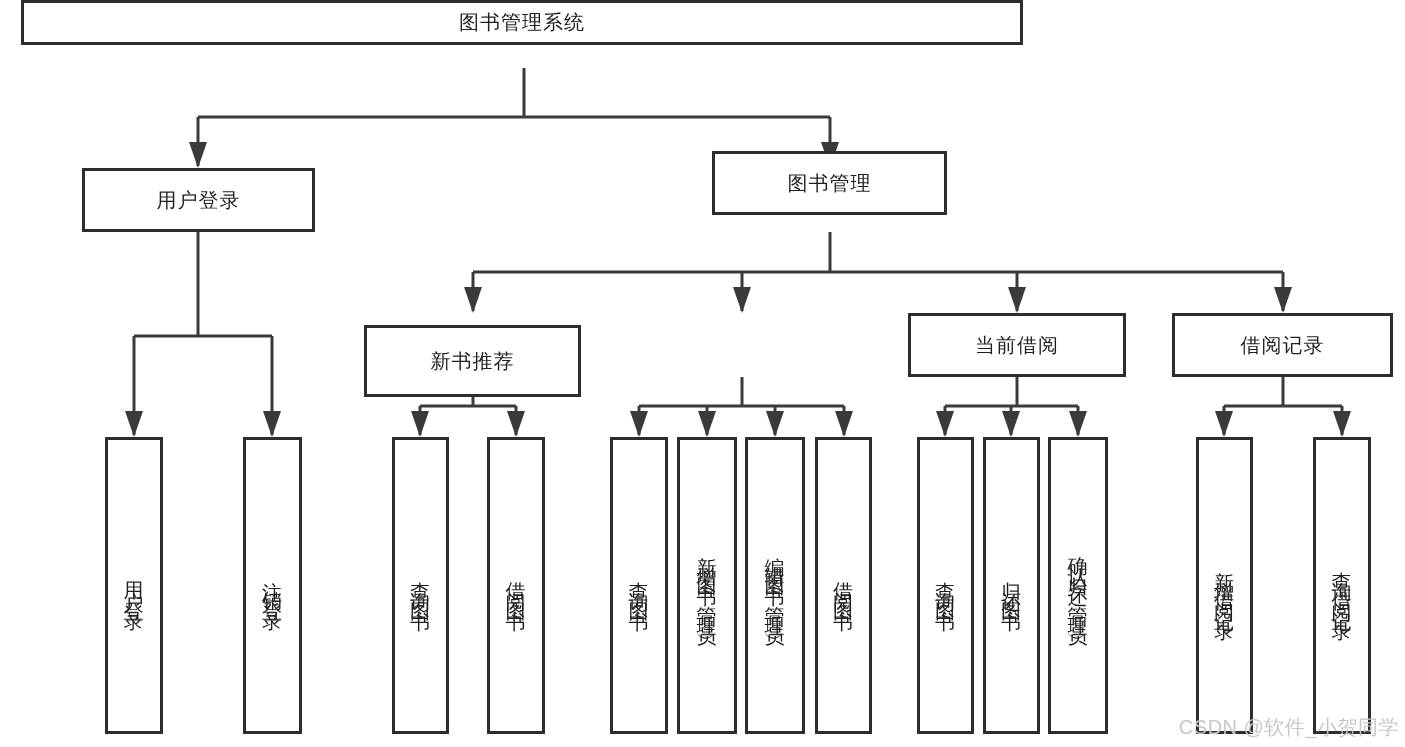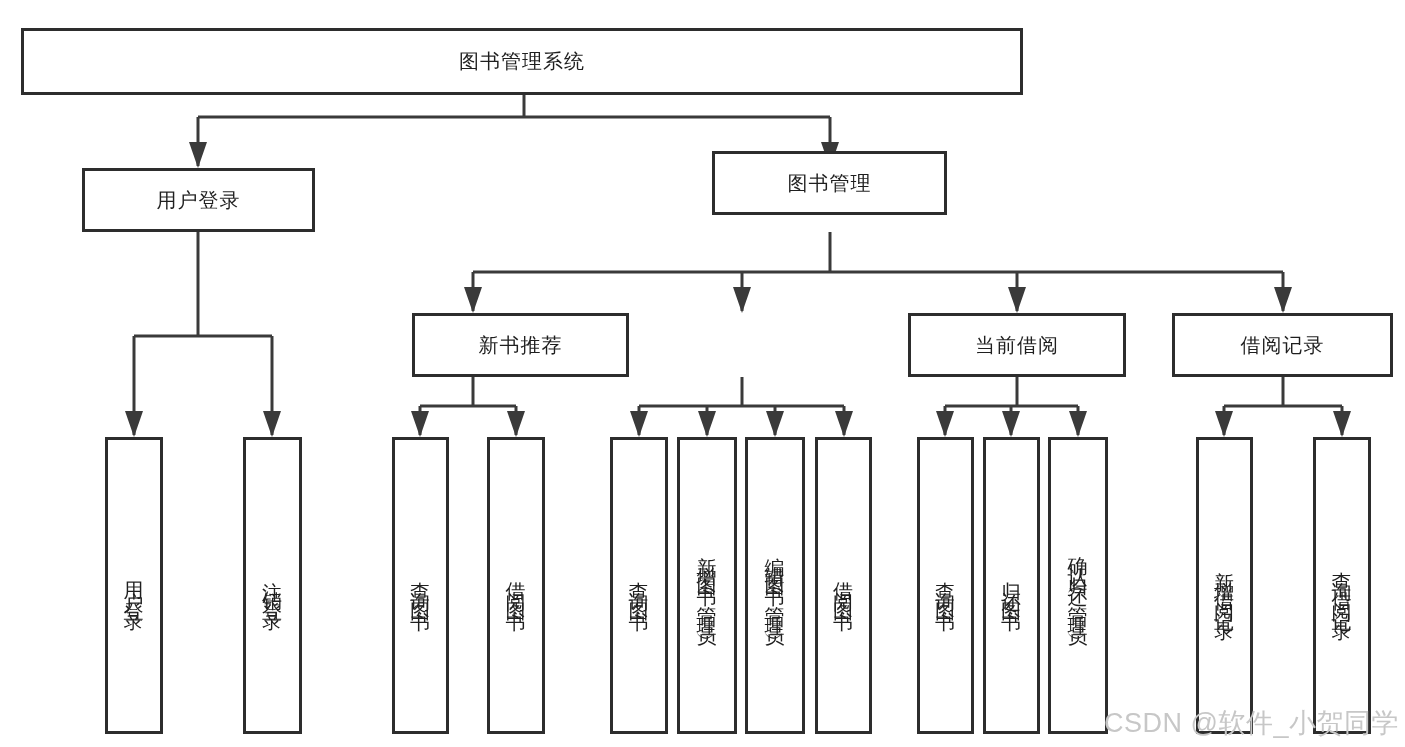--- a/index.html
+++ b/index.html
@@ -29,21 +29,21 @@
     writing-mode:vertical-rl;
     text-orientation:mixed;
     font-size:20px;
     letter-spacing:10px;
     line-height:1;
     color:#1f1f1f;
   }
   .watermark{
     position:absolute;
     right:6px;bottom:6px;
-    font-size:27px;
+    font-size:20px;
     color:#c7c7c7;
     letter-spacing:0.5px;
     white-space:nowrap;
     z-index:5;
   }
 </style>
 </head>
 <body>
 
 <div class="canvas">
@@ -107,32 +107,32 @@
       <polygon points="766,411 784,411 775,437"></polygon>
       <polygon points="835,411 853,411 844,437"></polygon>
       <polygon points="936,411 954,411 945,437"></polygon>
       <polygon points="1002,411 1020,411 1011,437"></polygon>
       <polygon points="1069,411 1087,411 1078,437"></polygon>
       <polygon points="1215,411 1233,411 1224,437"></polygon>
       <polygon points="1333,411 1351,411 1342,437"></polygon>
     </g>
   </svg>
 
-  <div class="node" style="left:21px;top:28px;width:1002px;height:67px;">
+  <div class="node" style="left:21px;top:0;width:1002px;height:45px;">
     <span class="hlabel">图书管理系统</span>
   </div>
 
   <div class="node" style="left:82px;top:168px;width:233px;height:64px;">
     <span class="hlabel">用户登录</span>
   </div>
   <div class="node" style="left:712px;top:151px;width:235px;height:64px;">
     <span class="hlabel">图书管理</span>
   </div>
 
-  <div class="node" style="left:364px;top:313px;width:217px;height:64px;margin-left:48px;">
+  <div class="node" style="left:364px;top:325px;width:217px;height:72px;">
     <span class="hlabel">新书推荐</span>
   </div>
   <div class="node" style="left:908px;top:313px;width:218px;height:64px;">
     <span class="hlabel">当前借阅</span>
   </div>
   <div class="node" style="left:1172px;top:313px;width:221px;height:64px;">
     <span class="hlabel">借阅记录</span>
   </div>
 
   <div class="node leaf" style="left:105px;top:437px;width:58px;height:297px;">

